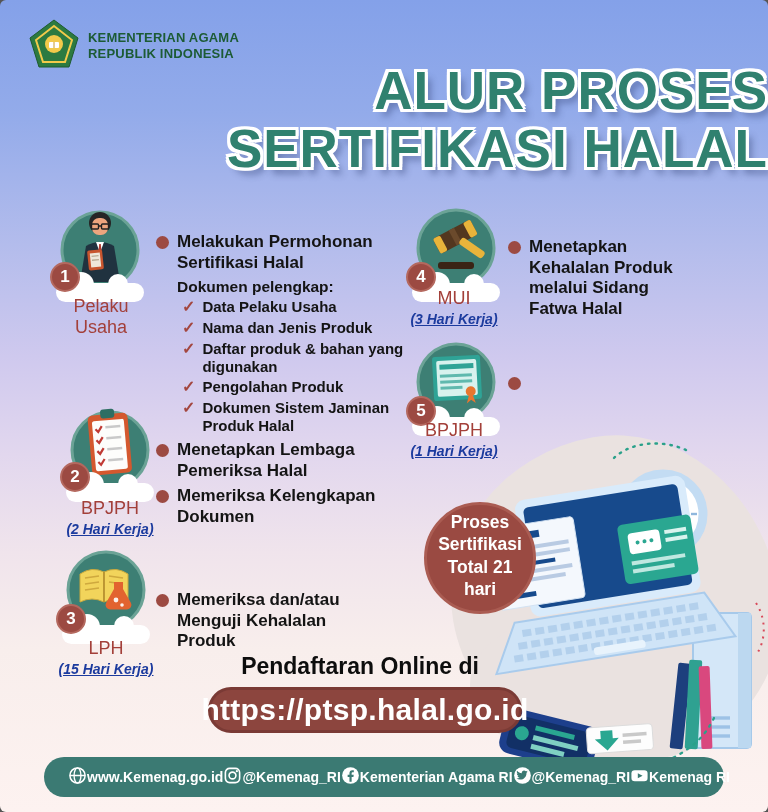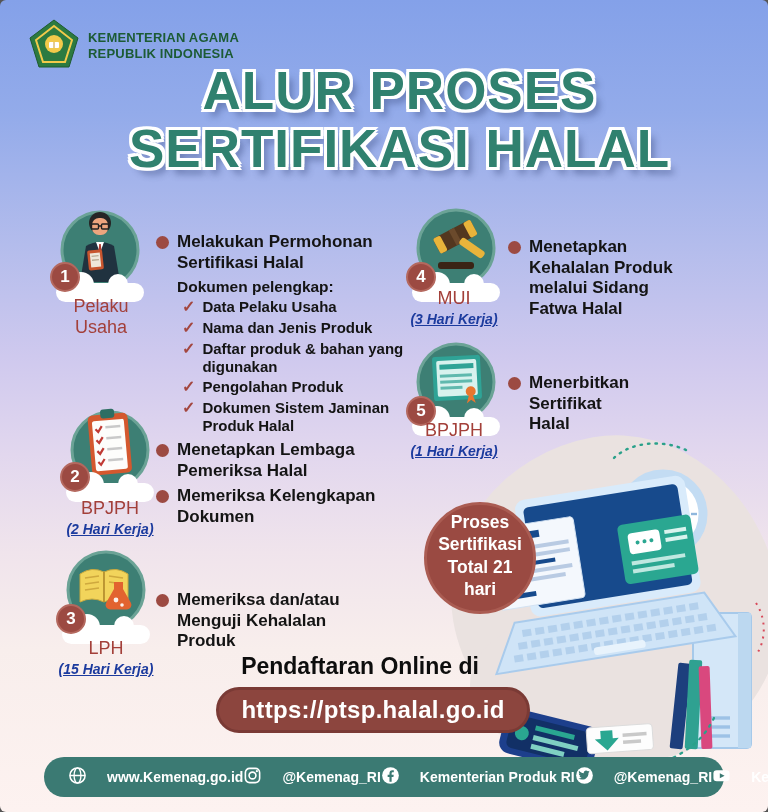--- a/index.html
+++ b/index.html
@@ -16,21 +16,21 @@
     background:#eae2e0; border-radius:52% 48% 45% 55% / 48% 55% 45% 52%;
     transform:rotate(-10deg); z-index:1;
   }
   .blob-small {
     position:absolute; left:470px; top:610px; width:240px; height:150px;
     background:#eae2e0; border-radius:50%; z-index:1;
   }
   
   .logo-wrap { position:absolute; left:28px; top:18px; display:flex; gap:8px; align-items:center; z-index:3; }
   .ministry { font-size:13px; font-weight:800; color:#1c5b35; line-height:1.2; letter-spacing:.2px; }
-  .title { position:absolute; left:0; right:0; top:62px; text-align:center; z-index:3;
+  .title { position:absolute; left:0; right:0; top:62px; text-align:right; z-index:3;
     color:#30816f; font-weight:800; font-size:53px; line-height:58px; letter-spacing:1px;
     text-shadow:-3px -3px 0 #fff,3px -3px 0 #fff,-3px 3px 0 #fff,3px 3px 0 #fff,-3px 0 0 #fff,3px 0 0 #fff,0 -3px 0 #fff,0 3px 0 #fff,6px 7px 7px rgba(45,60,110,.45);
     margin-left:31px;
   }
   
   .icon-group { position:absolute; width:96px; height:106px; z-index:3; }
   .icon-group svg.stepicon { display:block; }
   .cloud { position:absolute; bottom:2px; left:4px; right:4px; height:19px; background:#fff; border-radius:12px; }
   .cloud::before { content:""; position:absolute; left:12px; top:-11px; width:26px; height:26px; background:#fff; border-radius:50%; }
   .cloud::after  { content:""; position:absolute; right:16px; top:-9px; width:20px; height:20px; background:#fff; border-radius:50%; }
@@ -50,31 +50,31 @@
   .chk-mark { color:#a3463f; font-weight:900; font-size:16px; line-height:1.1; flex:none; }
   .chk-text { font-weight:600; font-size:15px; line-height:1.18; }
   
   .total-badge { position:absolute; left:424px; top:502px; width:112px; height:112px; border-radius:50%;
     background:#9a4a42; border:3px solid #aa5c52; color:#fff; z-index:3;
     display:flex; align-items:flex-start; justify-content:center; text-align:center;
     font-weight:700; font-size:17.5px; line-height:1.28; padding:6px; }
   
   .reg-label { position:absolute; left:200px; top:653px; width:320px; text-align:center; z-index:3;
     font-weight:800; font-size:23px; color:#0d0d0d; }
-  .reg-pill { position:absolute; left:216px; top:687px; width:314px; height:46px; z-index:3;
+  .reg-pill { position:absolute; left:208px; top:687px; width:314px; height:46px; z-index:3;
     background:#8c453e; border:3px solid #7a3a35; border-radius:26px; color:#fff;
     display:flex; align-items:center; justify-content:center;
-    font-weight:800; font-size:24px; letter-spacing:.3px; cursor:pointer; }
+    font-weight:800; font-size:30px; letter-spacing:.3px; cursor:pointer; }
   
   .illustration { position:absolute; left:468px; top:428px; z-index:2; }
   
   .footer-bar { position:absolute; left:44px; top:757px; width:680px; height:40px; z-index:4;
     background:#3b7a73; border-radius:22px; color:#fff;
     display:flex; align-items:center; justify-content:space-between; padding:0 24px; }
-  .footer-item { display:flex; align-items:center; gap:20px; font-weight:700; font-size:14px; cursor:pointer; white-space:nowrap; }
+  .footer-item { display:flex; align-items:center; gap:0; font-weight:700; font-size:14px; cursor:pointer; white-space:nowrap; }
 </style>
 </head>
 <body>
 
 <div class="canvas">
 
   <div class="blob-main"></div>
   <div class="blob-small"></div>
 
   <div class="logo-wrap">
@@ -254,21 +254,20 @@
     </svg>
     <div class="cloud"></div>
     <div class="badge">5</div>
   </div>
   <div class="step-label" style="left:404px; top:420px; width:100px;">BPJPH</div>
   <div class="step-duration" style="left:384px; top:443px; width:140px;">(1 Hari Kerja)</div>
 
   <div class="textblock" style="left:508px; top:349px; width:132px;">
     <div class="point">
       <span class="dot"></span>
-      <span class="point-text">Menerbitkan Sertifikat Halal</span>
     </div>
   </div>
 
   <div class="total-badge">
     <span>Proses Sertifikasi Total 21 hari</span>
   </div>
 
   <div class="illustration">
     <svg width="300" height="345" viewBox="0 0 300 345">
 
@@ -373,21 +372,21 @@
       </span>
       <span>@Kemenag_RI</span>
     </div>
     <div class="footer-item">
       <span>
         <svg width="19" height="19" viewBox="0 0 20 20">
             <circle cx="10" cy="10" r="8.8" fill="#fff"></circle>
             <path d="M11.2,16.5 v-5 h1.9 l0.3,-2.2 h-2.2 V7.8 c0,-0.7 0.3,-1.2 1.2,-1.2 h1.1 V4.6 c-0.4,-0.05 -1,-0.1 -1.7,-0.1 c-1.8,0 -2.9,1.1 -2.9,3 v1.8 H7 v2.2 h1.9 v5 Z" fill="#3b7a73"></path>
           </svg>
       </span>
-      <span>Kementerian Produk RI</span>
+      <span>Kementerian Agama RI</span>
     </div>
     <div class="footer-item">
       <span>
         <svg width="19" height="19" viewBox="0 0 20 20">
             <circle cx="10" cy="10" r="8.8" fill="#fff"></circle>
             <path d="M7.4,14.3c4.4,0,6.8-3.6,6.8-6.8V7.2c0.5-0.3,0.9-0.8,1.2-1.3c-0.4,0.2-0.9,0.3-1.4,0.4c0.5-0.3,0.9-0.8,1.1-1.4c-0.5,0.3-1,0.5-1.6,0.6C13,5,12.3,4.7,11.6,4.7c-1.3,0-2.4,1.1-2.4,2.4c0,0.2,0,0.4,0.1,0.6C7.3,7.6,5.5,6.6,4.3,5.1C4.1,5.5,4,5.9,4,6.3c0,0.8,0.4,1.6,1.1,2C4.7,8.3,4.3,8.2,4,8v0c0,1.2,0.8,2.2,1.9,2.4c-0.2,0.1-0.4,0.1-0.6,0.1c-0.2,0-0.3,0-0.5,0c0.3,1,1.2,1.7,2.3,1.7c-0.8,0.6-1.9,1-3,1c-0.2,0-0.4,0-0.6,0C4.6,13.9,6,14.3,7.4,14.3" fill="#3b7a73"></path>
           </svg>
       </span>
       <span>@Kemenag_RI</span>
     </div>

